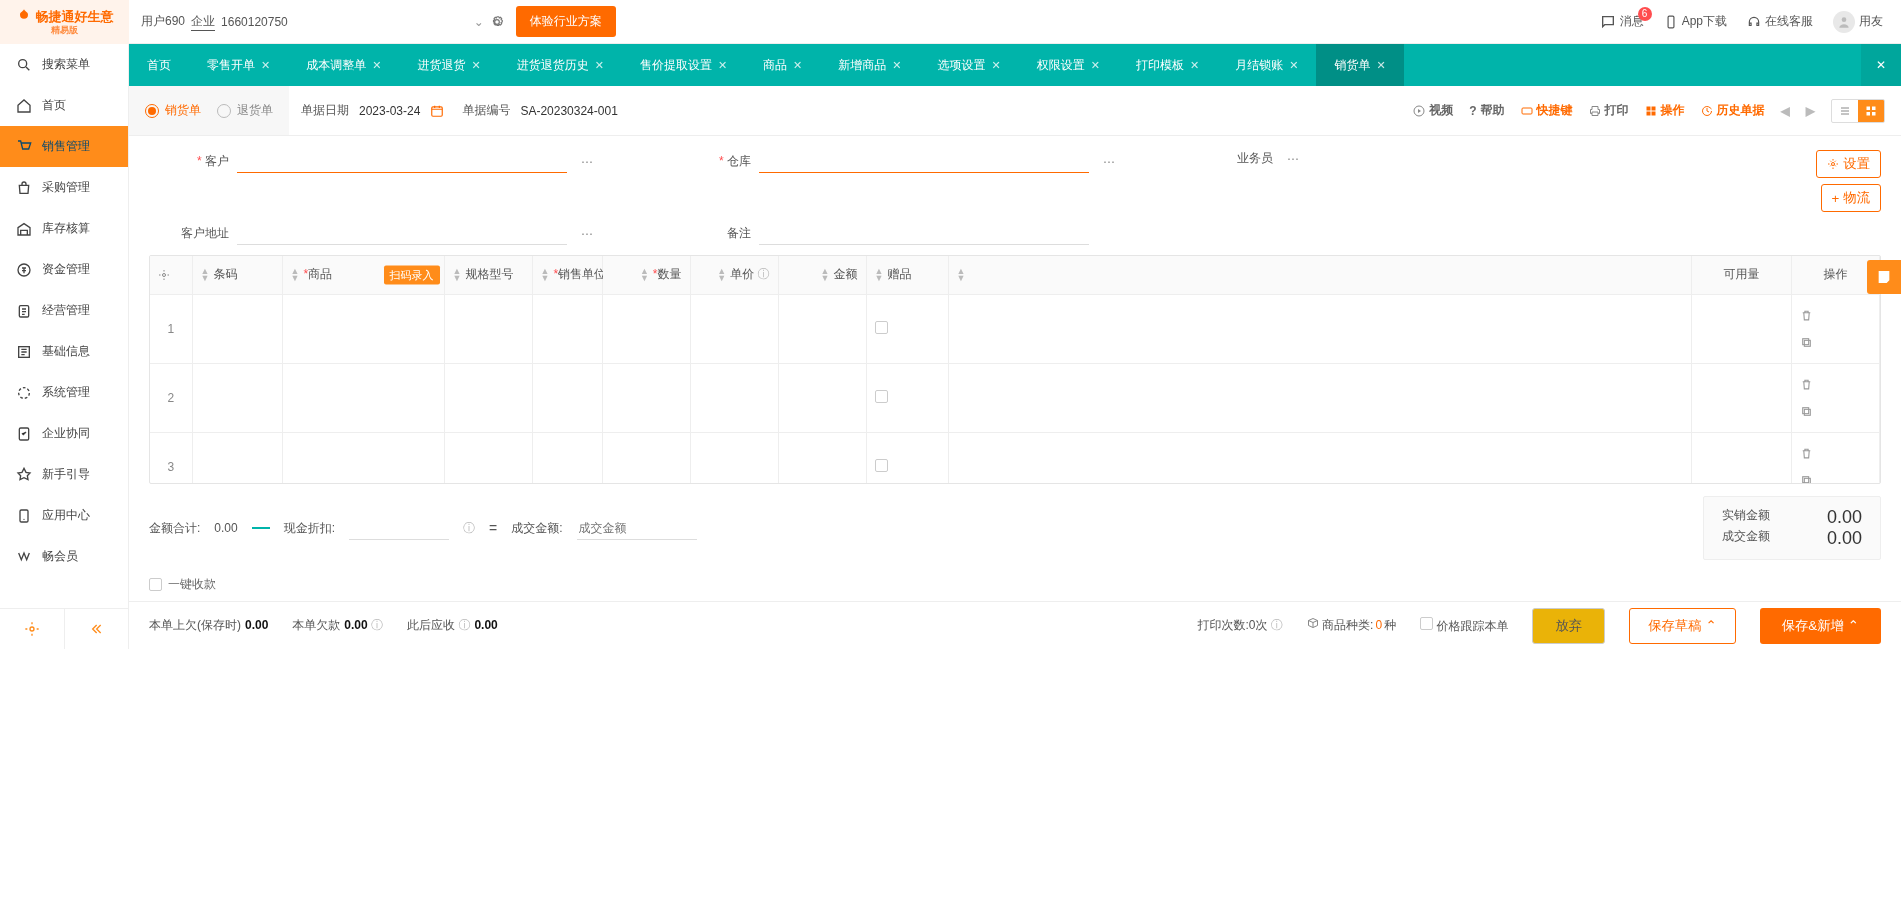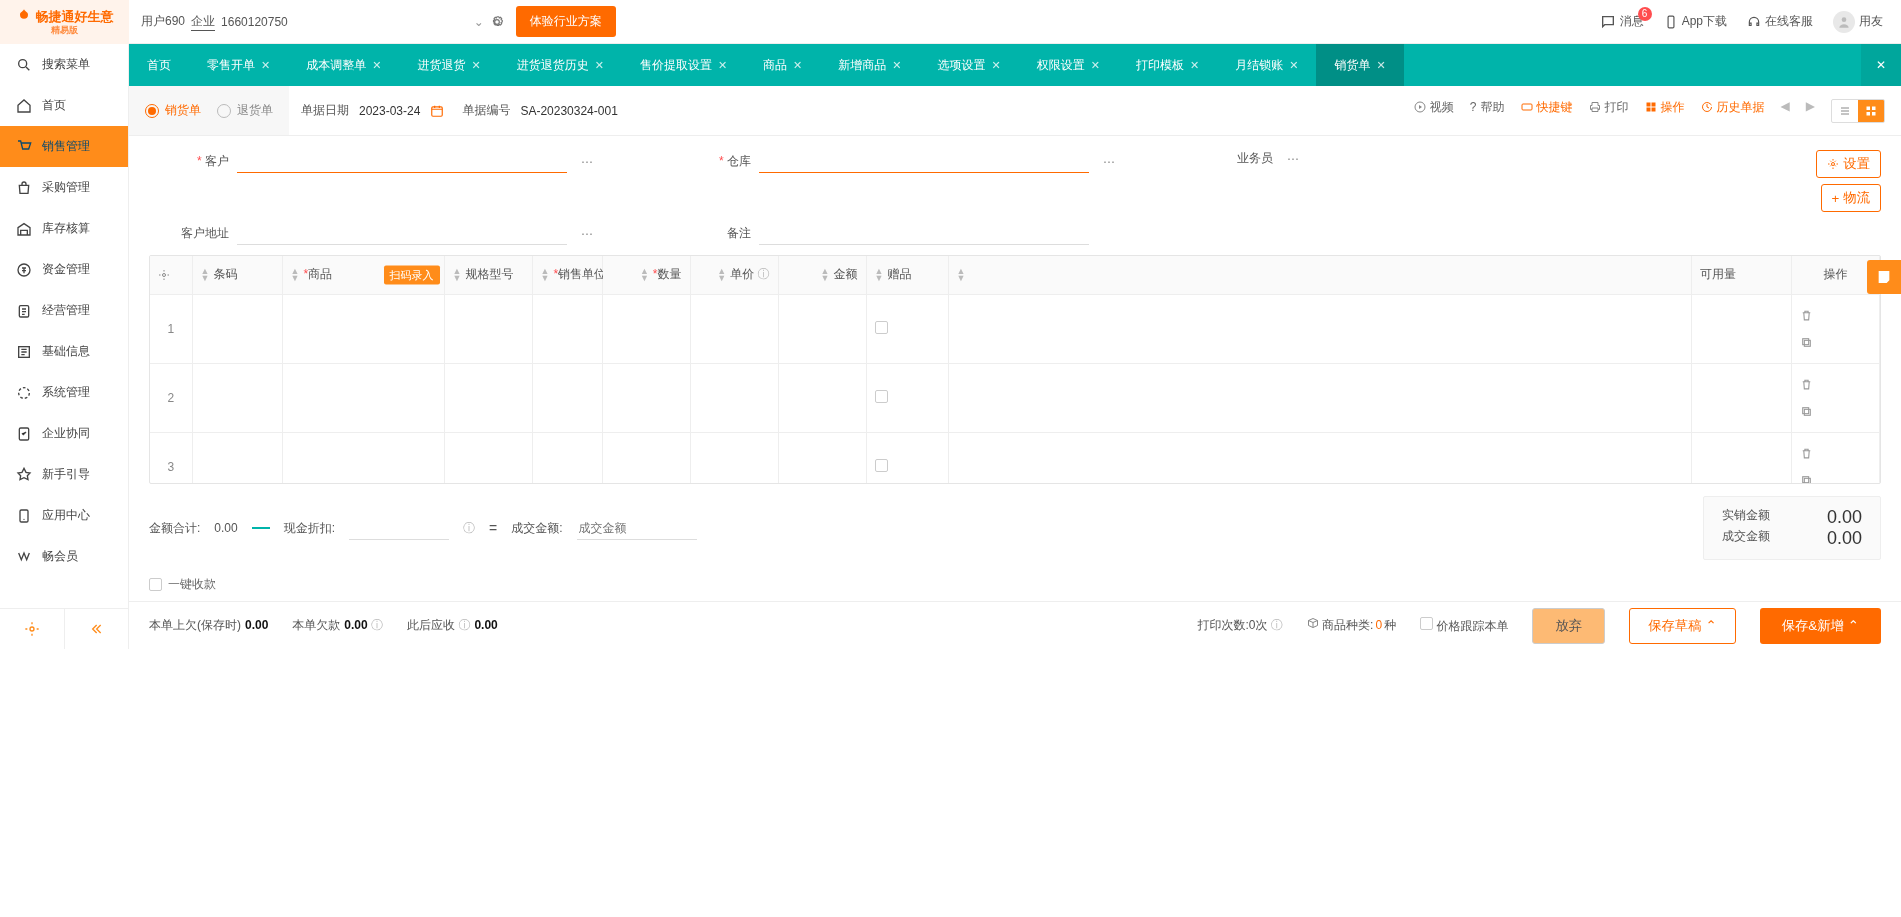--- a/index.html
+++ b/index.html
@@ -45,21 +45,21 @@
 .doc-type { display: flex; align-items: center; gap: 16px; background: #f7f7f7; padding: 0 16px; height: 100%; }
 .radio { display: flex; align-items: center; gap: 6px; cursor: pointer; }
 .radio .dot { width: 14px; height: 14px; border: 1px solid #bbb; border-radius: 50%; display: inline-flex; align-items: center; justify-content: center; }
 .radio.sel .dot { border-color: #ff6a00; }
 .radio.sel .dot::after { content: ""; width: 8px; height: 8px; background: #ff6a00; border-radius: 50%; }
 .radio.sel { color: #ff6a00; }
 .meta { display: flex; align-items: center; gap: 10px; color: #555; }
 .meta .date { color: #333; }
 .meta .cal { color: #ff6a00; }
 .meta .docno { color: #333; }
-.sub-right { margin-left: auto; display: flex; align-items: flex-start; gap: 16px; color: #666; }
+.sub-right { margin-left: auto; display: flex; align-items: center; gap: 16px; color: #666; font-weight: bold; }
 .sub-right .lk { display: flex; align-items: center; gap: 4px; cursor: pointer; }
 .sub-right .lk.orange { color: #ff6a00; }
 .viewswitch { display: flex; border: 1px solid #ddd; border-radius: 2px; overflow: hidden; }
 .viewswitch .v { width: 26px; height: 22px; display: flex; align-items: center; justify-content: center; cursor: pointer; }
 .viewswitch .v.on { background: #ff8c1a; color: #fff; }
 
 
 .formrow { display: flex; align-items: flex-start; padding: 14px 20px 10px; gap: 12px; }
 .fgroup { display: flex; align-items: center; gap: 8px; }
 .flabel { width: 80px; text-align: right; color: #555; }
@@ -80,21 +80,21 @@
 .grid .c-idx { width: 42px; text-align: center; color: #888; }
 .grid .c-barcode { width: 90px; }
 .grid .c-product { width: 162px; position: relative; }
 .grid .c-spec { width: 88px; }
 .grid .c-unit { width: 70px; }
 .grid .c-qty { width: 88px; text-align: right; }
 .grid .c-price { width: 88px; text-align: right; }
 .grid .c-amount { width: 88px; text-align: right; }
 .grid .c-gift { width: 82px; text-align: left; }
 .grid .c-blank { }
-.grid .c-avail { width: 100px; text-align: left; }
+.grid .c-avail { width: 100px; text-align: center; }
 .grid .c-ops { width: 88px; text-align: center; }
 .sort { color: #bbb; font-size: 9px; display: inline-block; line-height: 7px; vertical-align: middle; margin-right: 4px; }
 .scan-badge { position: absolute; right: 4px; top: 50%; transform: translateY(-50%); background: #ff8c1a; color: #fff; font-size: 11px; padding: 2px 6px; border-radius: 2px; }
 .gift-cb { width: 13px; height: 13px; border: 1px solid #ccc; border-radius: 2px; display: inline-block; }
 .ic-sm { color: #999; cursor: pointer; padding: 0 3px; }
 
 
 .totals-row { display: flex; align-items: center; padding: 12px 0; gap: 14px; color: #555; }
 .totals-row .dash { width: 18px; height: 2px; background: #00b4aa; }
 .totals-row .eq { font-size: 14px; }
@@ -105,21 +105,21 @@
 
 .ck-row { display: flex; align-items: center; gap: 6px; padding: 4px 0 8px; color: #666; }
 .cb { width: 13px; height: 13px; border: 1px solid #ccc; border-radius: 2px; display: inline-block; }
 
 
 .footer { height: 48px; border-top: 1px solid #eee; display: flex; align-items: center; padding: 0 20px; gap: 24px; background: #fff; }
 .footer .grp { color: #555; }
 .footer .grp b { color: #111; font-weight: 600; margin-left: 4px; }
 .footer .spacer { flex: 1; }
 .footer .num-orange { color: #ff6a00; margin: 0 2px; }
-.btn-ghost { border: 1px solid #ccc; background: #fdba74; padding: 8px 22px; border-radius: 3px; cursor: pointer; color: #555; }
+.btn-ghost { border: 1px solid #ccc; background: #eab308; padding: 8px 22px; border-radius: 3px; cursor: pointer; color: #555; }
 .btn-draft { border: 1px solid #ff6a00; color: #ff6a00; background: #fff; padding: 8px 18px; border-radius: 3px; cursor: pointer; display: flex; align-items: center; gap: 4px; }
 .btn-primary { background: #ff6a00; color: #fff; border: none; padding: 9px 22px; border-radius: 3px; cursor: pointer; display: flex; align-items: center; gap: 4px; }
 
 .float-right-tab { position: fixed; right: 0; top: 260px; width: 34px; height: 34px; background: #ff8c1a; color: #fff; display: flex; align-items: center; justify-content: center; border-radius: 3px 0 0 3px; cursor: pointer; }
 svg { display: block; }
 </style>
 </head>
 <body>
 
 <div class="app">

